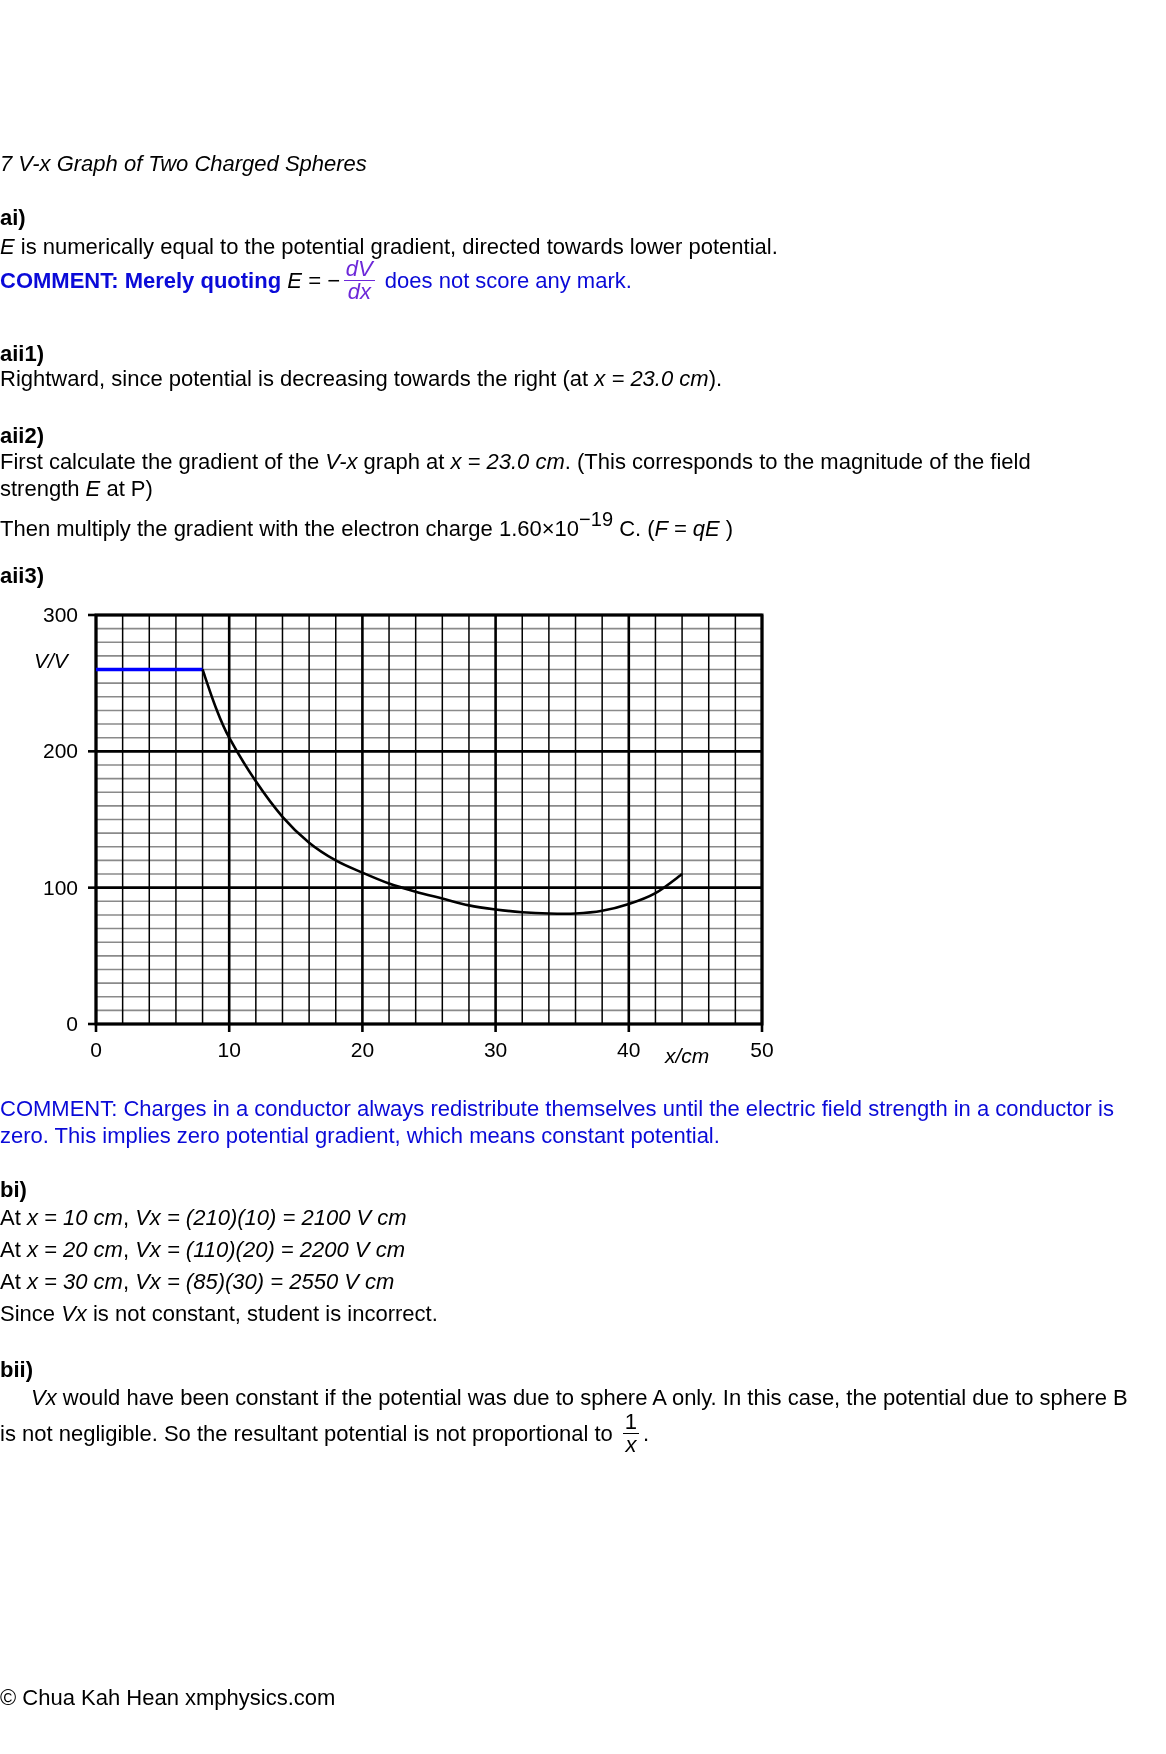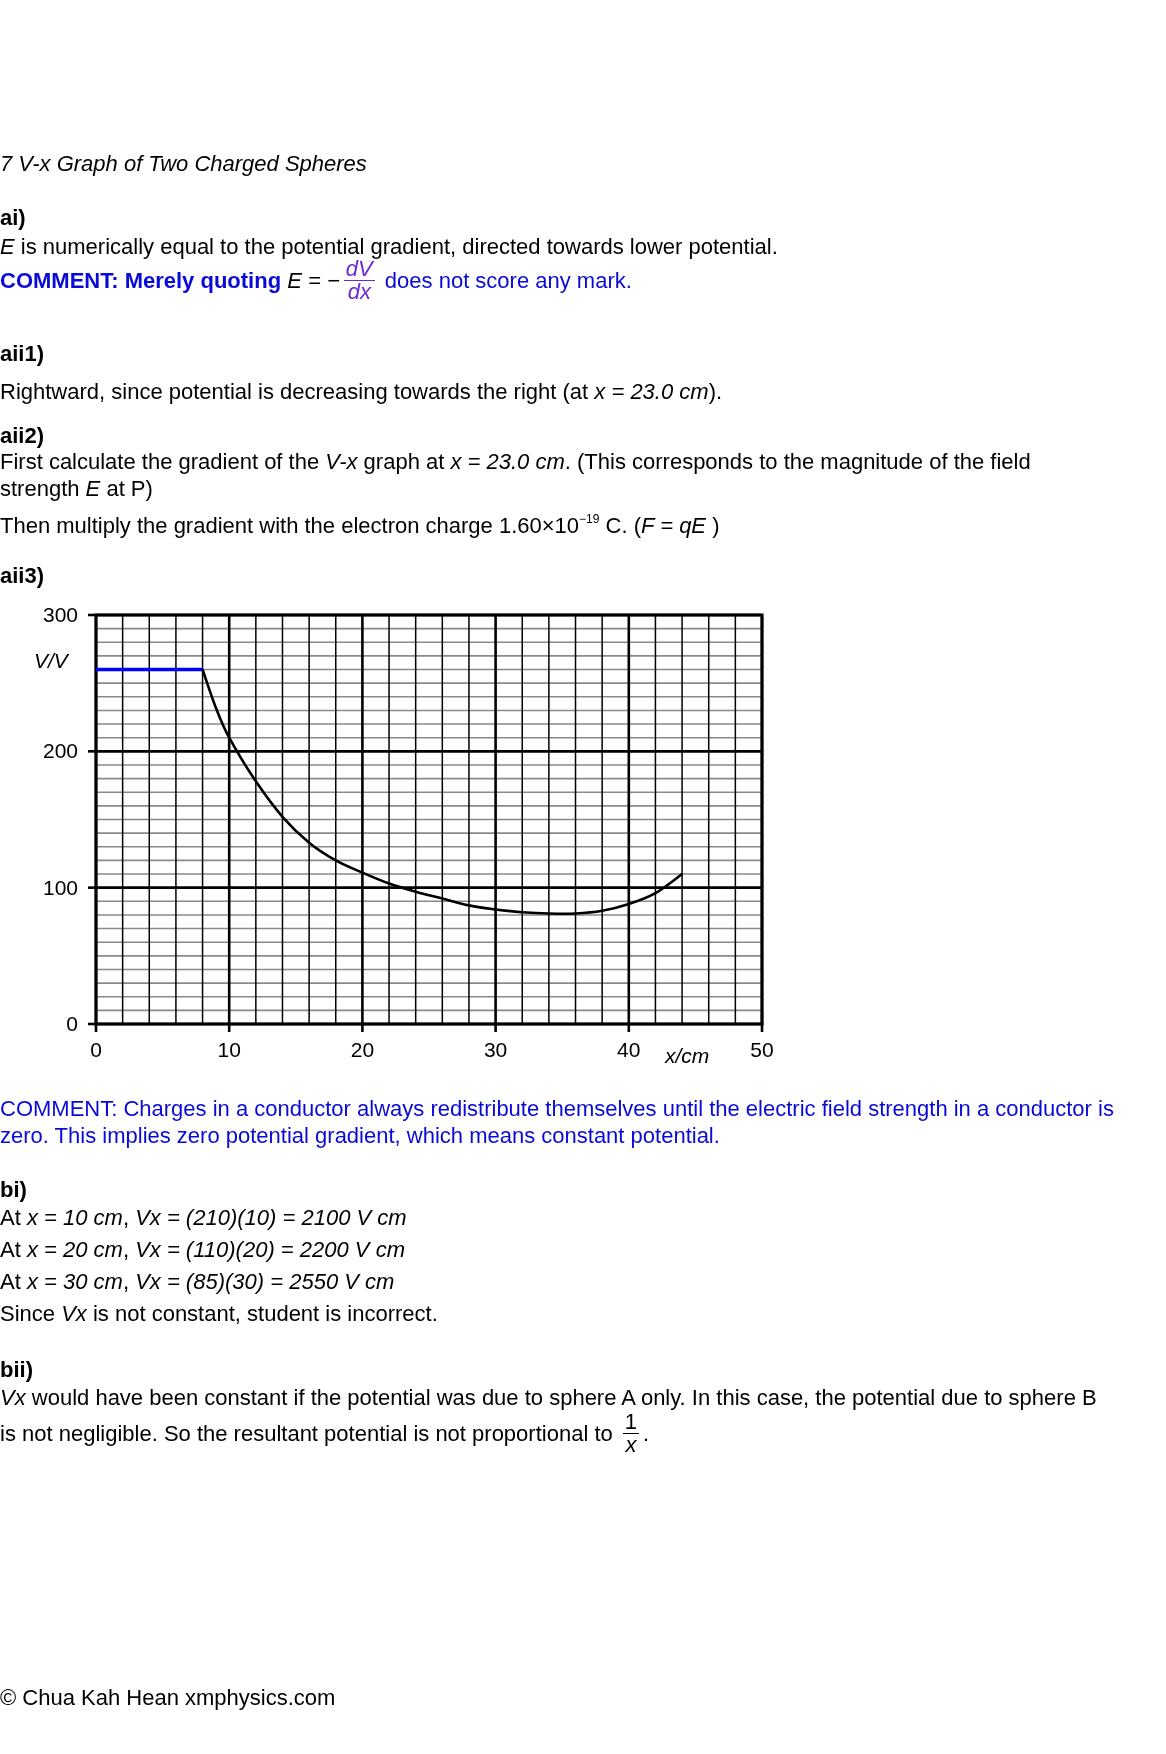--- a/index.html
+++ b/index.html
@@ -7,21 +7,21 @@
     width: 1166px; height: 1754px; position: relative; overflow: hidden;
     font-family: "Liberation Sans", sans-serif; font-size: 22px; color: #000;
   }
   .abs { position: absolute; left: 0; white-space: nowrap; line-height: 26px; }
   .blue { color: #0a0ad8; }
   .bold { font-weight: bold; }
   .it { font-style: italic; }
   .frac { display: inline-block; vertical-align: middle; text-align: center; margin: 0 4px; line-height: 22px; }
   .frac .num { display: block; border-bottom: 1px solid currentColor; padding: 0 2px; }
   .frac .den { display: block; padding: 0 2px; }
-  .sup { font-size: 12px; vertical-align: 10px; }
+  .sup { font-size: 20px; vertical-align: 10px; }
   svg text { font-family: "Liberation Sans", sans-serif; }
 </style>
 </head>
 <body>
 
 <div class="abs it" style="top:151px;">7 V-x Graph of Two Charged Spheres</div>
 
 <div class="abs bold" style="top:205px;">ai)</div>
 <div class="abs" style="top:234px;">
   <span class="it">E</span><span> is numerically equal to the potential gradient, directed towards lower potential.</span>
@@ -29,21 +29,21 @@
 <div class="abs blue" style="top:258px; line-height:22px;">
   <span style="vertical-align:middle;font-weight:bold;">COMMENT: Merely quoting </span>
   <span class="it" style="vertical-align:middle; color:#000;">E = −</span><span class="frac it" style="color:#6d28d9;">
     <span class="num">dV</span>
     <span class="den">dx</span>
   </span>
   <span style="vertical-align:middle;"> does not score any mark.</span>
 </div>
 
 <div class="abs bold" style="top:341px;">aii1)</div>
-<div class="abs" style="top:379px;text-align:right;">
+<div class="abs" style="top:366px;text-align:right;">
   <span>Rightward, since potential is decreasing towards the right (at </span><span class="it">x = 23.0 cm</span><span>).</span>
 </div>
 
 <div class="abs bold" style="top:423px;">aii2)</div>
 <div class="abs" style="top:449px;">
   <span>First calculate the gradient of the </span><span class="it">V-x</span><span> graph at </span><span class="it">x = 23.0 cm</span><span>. (This corresponds to the magnitude of the field</span>
 </div>
 <div class="abs" style="top:476px;">
   <span>strength </span><span class="it">E</span><span> at P)</span>
 </div>
@@ -157,21 +157,21 @@
 <div id="bi-rows">
     <div class="abs" style="top: 1205px; text-align: center;"><span>At </span><span class="it">x = 10 cm</span><span>, </span><span class="it">Vx = (210)(10) = 2100 V cm</span></div>
     <div class="abs" style="top: 1237px;"><span>At </span><span class="it">x = 20 cm</span><span>, </span><span class="it">Vx = (110)(20) = 2200 V cm</span></div>
     <div class="abs" style="top: 1269px;"><span>At </span><span class="it">x = 30 cm</span><span>, </span><span class="it">Vx = (85)(30) = 2550 V cm</span></div>
   </div>
 <div class="abs" style="top:1301px;">
   <span>Since </span><span class="it">Vx</span><span> is not constant, student is incorrect.</span>
 </div>
 
 <div class="abs bold" style="top:1357px;">bii)</div>
-<div class="abs" style="top:1385px;">
+<div class="abs" style="top:1385px;padding-left:31px;">
   <span class="it">Vx</span><span> would have been constant if the potential was due to sphere A only. In this case, the potential due to sphere B</span>
 </div>
 <div class="abs" style="top:1411px; line-height:22px;">
   <span style="vertical-align:middle;">is not negligible. So the resultant potential is not proportional to </span><span class="frac">
     <span class="num">1</span>
     <span class="den it">x</span>
   </span><span style="vertical-align:middle;">.</span>
 </div>
 
 <div class="abs" style="top:1685px;">© Chua Kah Hean xmphysics.com</div>

